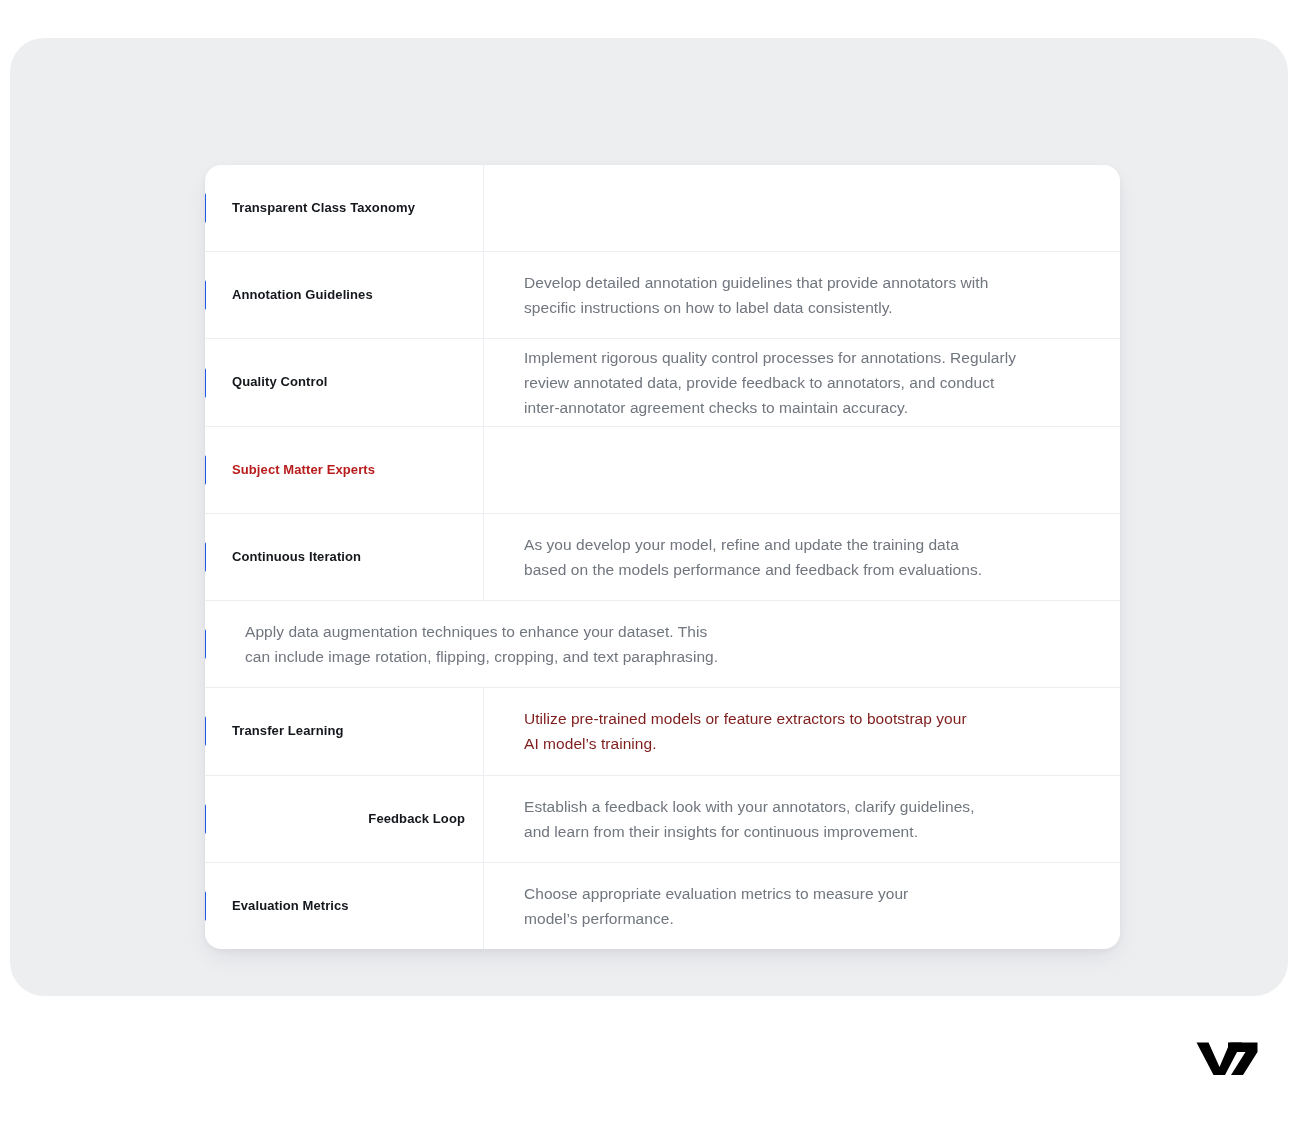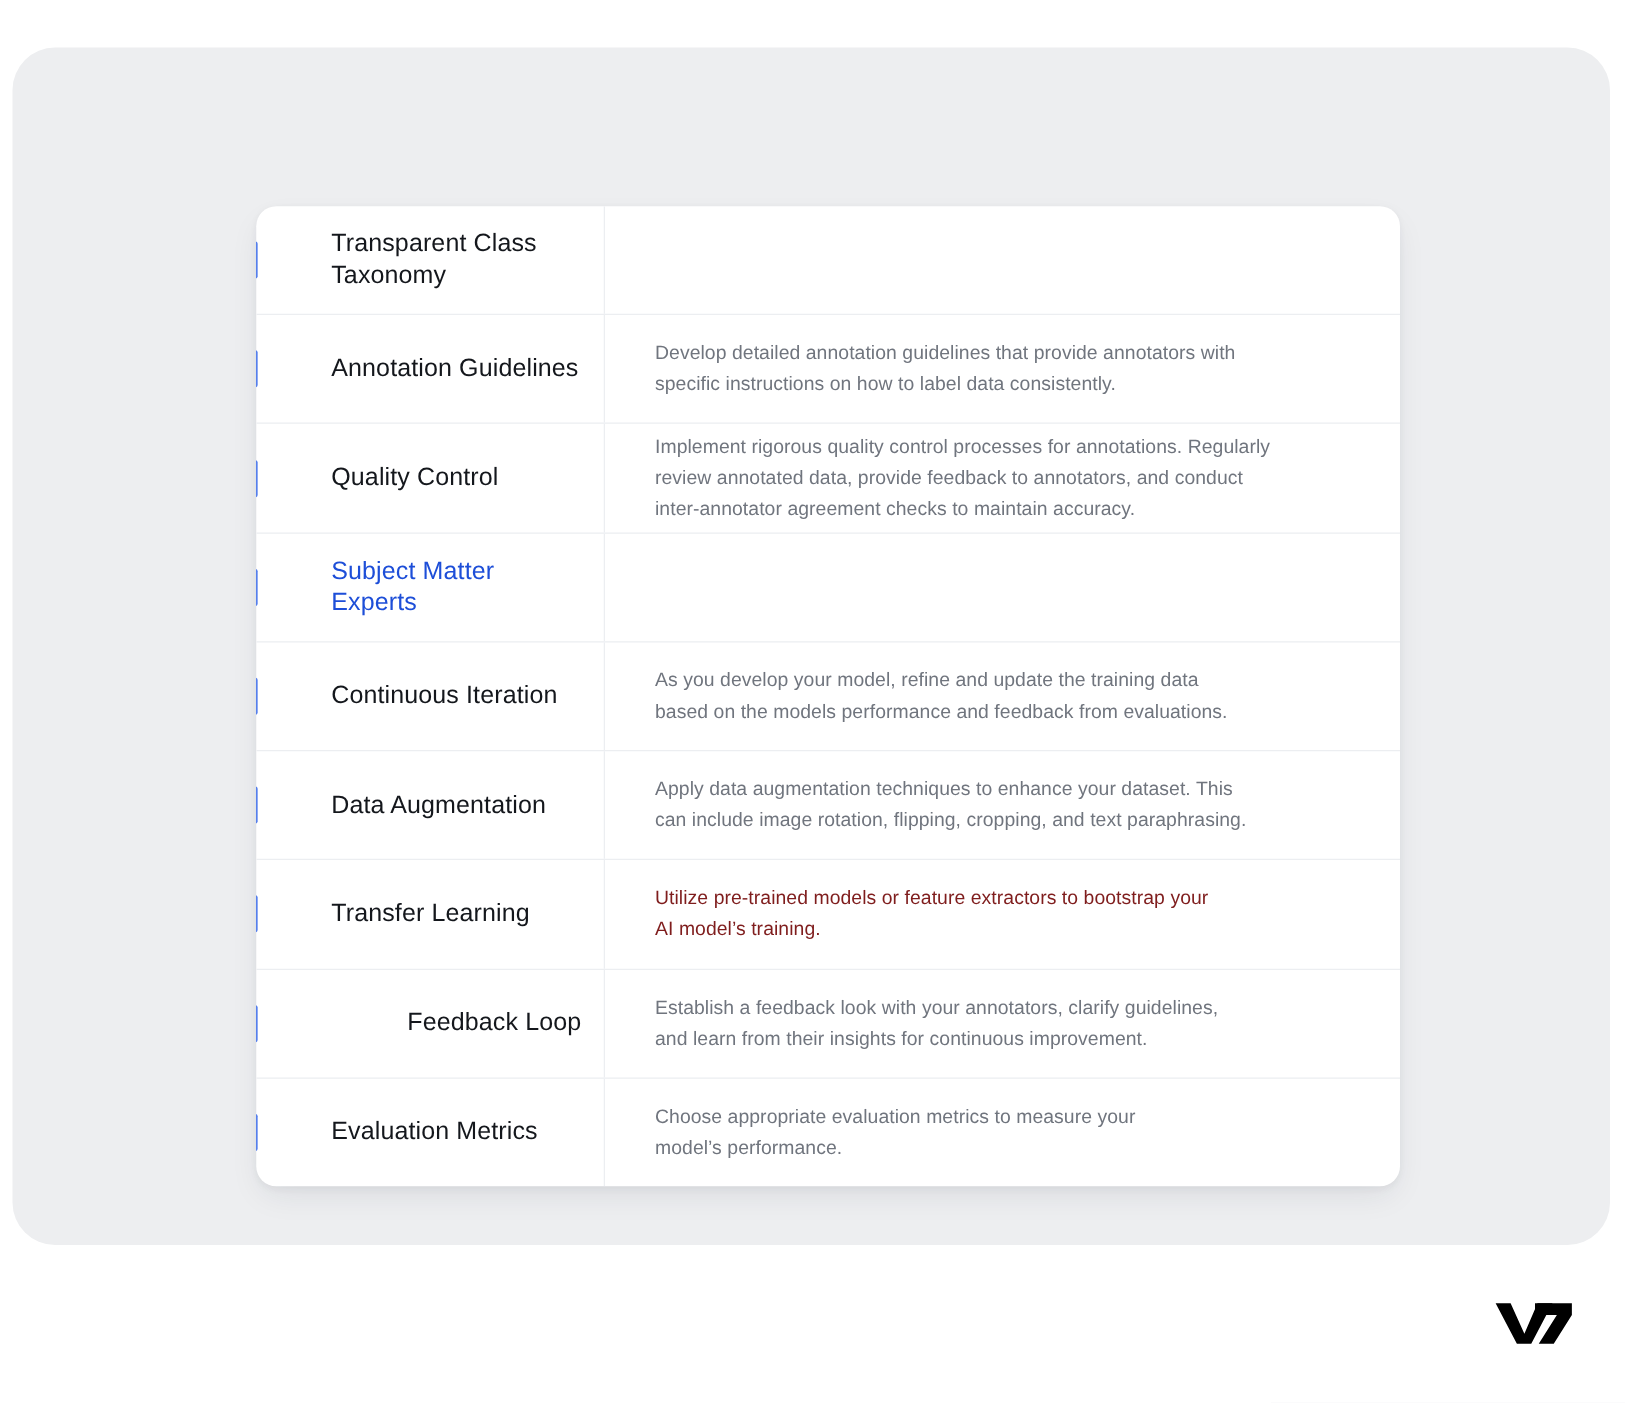--- a/index.html
+++ b/index.html
@@ -72,26 +72,25 @@
 
   .row-title-cell {
     width: 279px;
     flex: 0 0 279px;
     display: flex;
     align-items: center;
     padding: 0 18px 0 27px;
     border-right: 1px solid #eceef1;
   }
   .row-title {
-    font-size: 20px;
-    font-weight: normal;
+    font-size: 13px;
+    font-weight: bold;
     color: #14171c;
     letter-spacing: 0.1px;
     line-height: 1.25;
-    margin-left: 33px;
   }
 
   .row-desc-cell {
     flex: 1 1 auto;
     display: flex;
     align-items: center;
     padding: 0 30px 0 40px;
   }
   .row-desc {
     font-size: 15.5px;
@@ -141,38 +140,35 @@
           </div>
           <div class="row-desc-cell">
             <div class="row-desc" style="color: rgb(112, 117, 126);">Implement rigorous quality control processes for annotations. Regularly
 review annotated data, provide feedback to annotators, and conduct
 inter-annotator agreement checks to maintain accuracy.</div>
           </div>
         </div>
         <div class="row" style="border-bottom-color: rgb(236, 238, 241);">
           <span class="accent-bar" style="background: rgb(31, 87, 232);"></span>
           <div class="row-title-cell" style="border-right-color: rgb(236, 238, 241);">
-            <div class="row-title" style="color: #1d4ed8;">Subject Matter Experts</div>
+            <div class="row-title" style="color: #b91c1c;">Subject Matter Experts</div>
           </div>
         </div>
         <div class="row" style="border-bottom-color: rgb(236, 238, 241);">
           <span class="accent-bar" style="background: rgb(31, 87, 232);"></span>
           <div class="row-title-cell" style="border-right-color: rgb(236, 238, 241);">
             <div class="row-title" style="color: rgb(20, 23, 28);">Continuous Iteration</div>
           </div>
           <div class="row-desc-cell">
             <div class="row-desc" style="color: rgb(112, 117, 126);">As you develop your model, refine and update the training data
 based on the models performance and feedback from evaluations.</div>
           </div>
         </div>
         <div class="row" style="border-bottom-color: rgb(236, 238, 241);">
           <span class="accent-bar" style="background: rgb(31, 87, 232);"></span>
-          <div class="row-title-cell" style="border-right-color: rgb(236, 238, 241);">
-            <div class="row-title" style="color: rgb(20, 23, 28);">Data Augmentation</div>
-          </div>
           <div class="row-desc-cell">
             <div class="row-desc" style="color: rgb(112, 117, 126);">Apply data augmentation techniques to enhance your dataset. This
 can include image rotation, flipping, cropping, and text paraphrasing.</div>
           </div>
         </div>
         <div class="row" style="border-bottom-color: rgb(236, 238, 241);">
           <span class="accent-bar" style="background: rgb(31, 87, 232);"></span>
           <div class="row-title-cell" style="border-right-color: rgb(236, 238, 241);">
             <div class="row-title" style="color: rgb(20, 23, 28);">Transfer Learning</div>
           </div>

